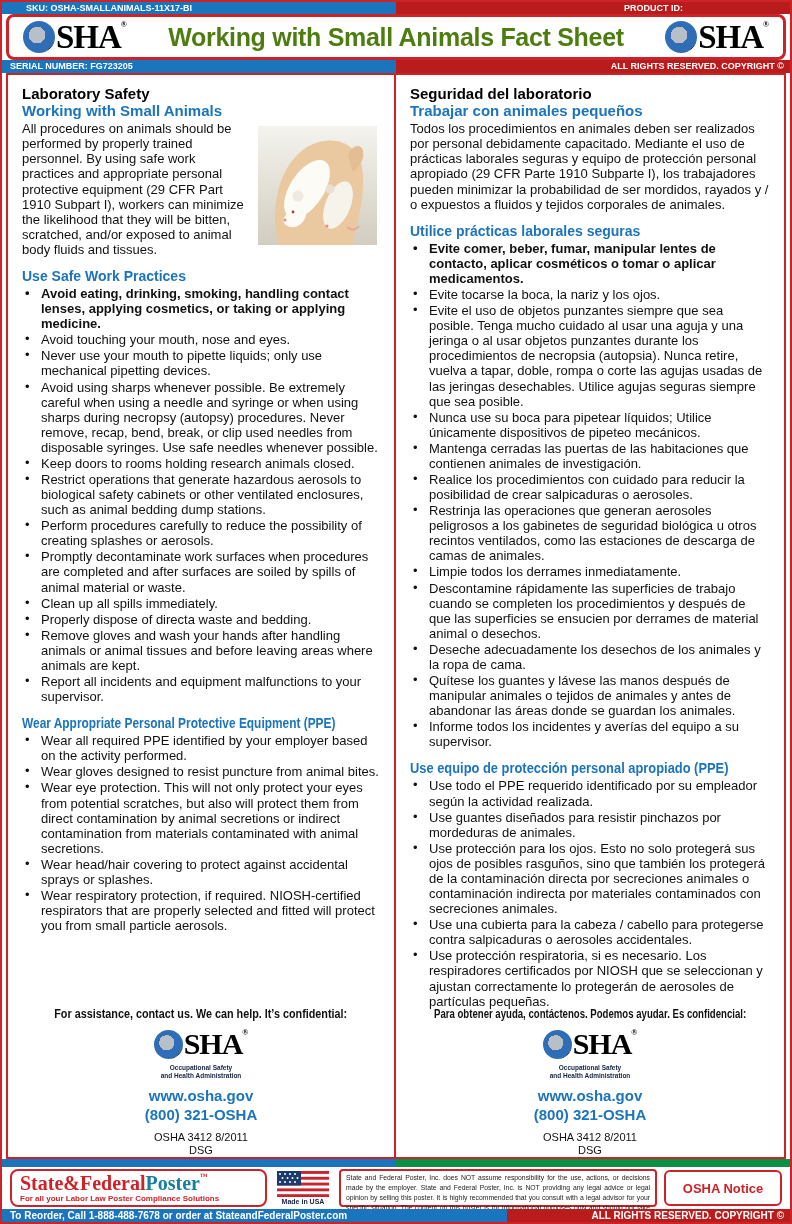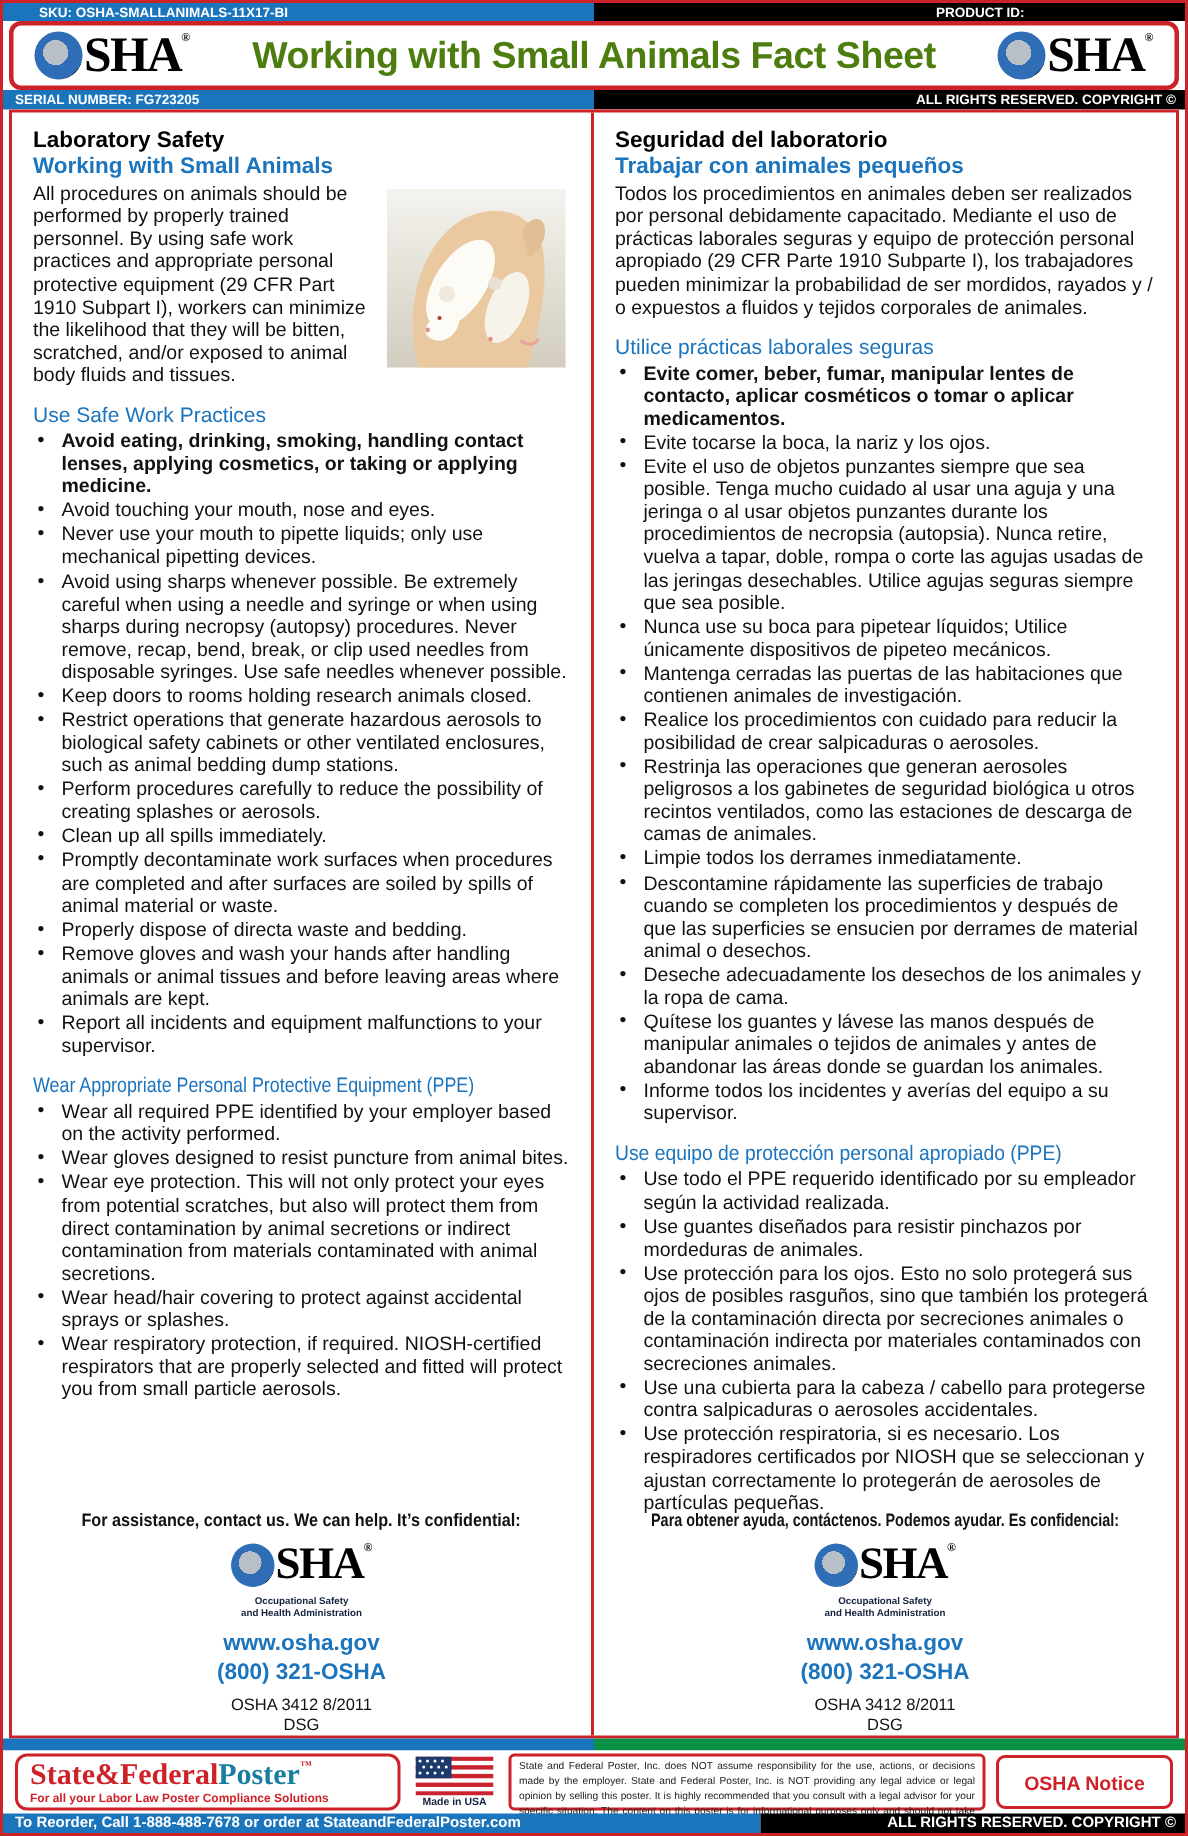--- a/index.html
+++ b/index.html
@@ -5,21 +5,21 @@
   * { margin:0; padding:0; box-sizing:border-box; }
   html,body { background:#ffffff; }
   body { font-family:"Liberation Sans", sans-serif; color:#111; }
 
   .page { width:792px; height:1224px; border:2px solid #cd2228; display:flex; flex-direction:column; overflow:hidden; background:#fff; }
 
   
   .bar { display:flex; color:#fff; font-weight:bold; font-size:9px; line-height:1; }
   .bar .seg { display:flex; align-items:center; }
   .bar-blue { background:#1b75bc; }
-  .bar-green { background:#000000; }
+  .bar-green { background:#b91c1c; }
   .topbar { height:12px; }
   .topbar .left { width:394px; padding-left:24px; }
   .topbar .right { flex:1; padding-left:228px; }
   .serialbar { height:13px; }
   .serialbar .left { width:394px; padding-left:8px; }
   .serialbar .right { flex:1; justify-content:flex-end; padding-right:6px; }
 
   
   .masthead { height:46px; margin:0 4px; border:3px solid #cd2228; border-radius:8px; background:#fff;
               display:flex; align-items:center; justify-content:space-between; padding:0 14px; }
@@ -38,21 +38,21 @@
   
   .main { flex:1; margin:0 4px; border:2px solid #cd2228; background:#fff; display:flex; min-height:0; }
   .col { width:50%; padding:10px 14px 8px 14px; position:relative; overflow:hidden; }
   .col-left { border-right:2px solid #cd2228; }
 
   .kicker { font-size:15px; font-weight:bold; color:#000; line-height:1.15; }
   .col-title { font-size:15px; font-weight:bold; color:#1b74bc; line-height:1.2; margin-bottom:1px; }
   .intro { font-size:13px; line-height:1.16; }
   .mice { width:125px; height:125px; float:right; margin:2px 0 6px 8px; }
 
-  .sec-heading { color:#1b74bc; font-size:14px; font-weight:normal; margin:11px 0 2px 0; line-height:1.15; }
+  .sec-heading { color:#1b74bc; font-size:14px; font-weight:bold; margin:11px 0 2px 0; line-height:1.15; }
   .sec-heading span { display:inline-block; white-space:nowrap; transform-origin:0 50%; }
   .sx85 { transform:scaleX(.85); }
   .sx92 { transform:scaleX(.92); }
 
   ul.bullets { list-style:none; }
   ul.bullets li { position:relative; padding-left:19px; font-size:13px; line-height:1.16; margin-bottom:1px; }
   ul.bullets li::before { content:"•"; position:absolute; left:3px; top:-1px; }
   ul.bullets li.bold { font-weight:bold; }
 
   
@@ -161,22 +161,22 @@
       <h3 class="sec-heading"><span>Use Safe Work Practices</span></h3>
       <ul class="bullets">
 
       <li class="bullet-item bold"><span>Avoid eating, drinking, smoking, handling contact lenses, applying cosmetics, or taking or applying medicine.</span></li>
           <li class="bullet-item"><span>Avoid touching your mouth, nose and eyes.</span></li>
           <li class="bullet-item"><span>Never use your mouth to pipette liquids; only use mechanical pipetting devices.</span></li>
           <li class="bullet-item"><span>Avoid using sharps whenever possible. Be extremely careful when using a needle and syringe or when using sharps during necropsy (autopsy) procedures. Never remove, recap, bend, break, or clip used needles from disposable syringes. Use safe needles whenever possible.</span></li>
           <li class="bullet-item"><span>Keep doors to rooms holding research animals closed.</span></li>
           <li class="bullet-item"><span>Restrict operations that generate hazardous aerosols to biological safety cabinets or other ventilated enclosures, such as animal bedding dump stations.</span></li>
           <li class="bullet-item"><span>Perform procedures carefully to reduce the possibility of creating splashes or aerosols.</span></li>
+          <li class="bullet-item"><span>Promptly decontaminate work surfaces when procedures are completed and after surfaces are soiled by spills of animal material or waste.</span></li>
           <li class="bullet-item"><span>Clean up all spills immediately.</span></li>
-          <li class="bullet-item"><span>Promptly decontaminate work surfaces when procedures are completed and after surfaces are soiled by spills of animal material or waste.</span></li>
           <li class="bullet-item"><span>Properly dispose of directa waste and bedding.</span></li>
           <li class="bullet-item"><span>Remove gloves and wash your hands after handling animals or animal tissues and before leaving areas where animals are kept.</span></li>
           <li class="bullet-item"><span>Report all incidents and equipment malfunctions to your supervisor.</span></li>
         </ul>
 
       <h3 class="sec-heading"><span class="sx85">Wear Appropriate Personal Protective Equipment (PPE)</span></h3>
       <ul class="bullets">
 
       <li class="bullet-item"><span>Wear all required PPE identified by your employer based on the activity performed.</span></li>
           <li class="bullet-item"><span>Wear gloves designed to resist puncture from animal bites.</span></li>

